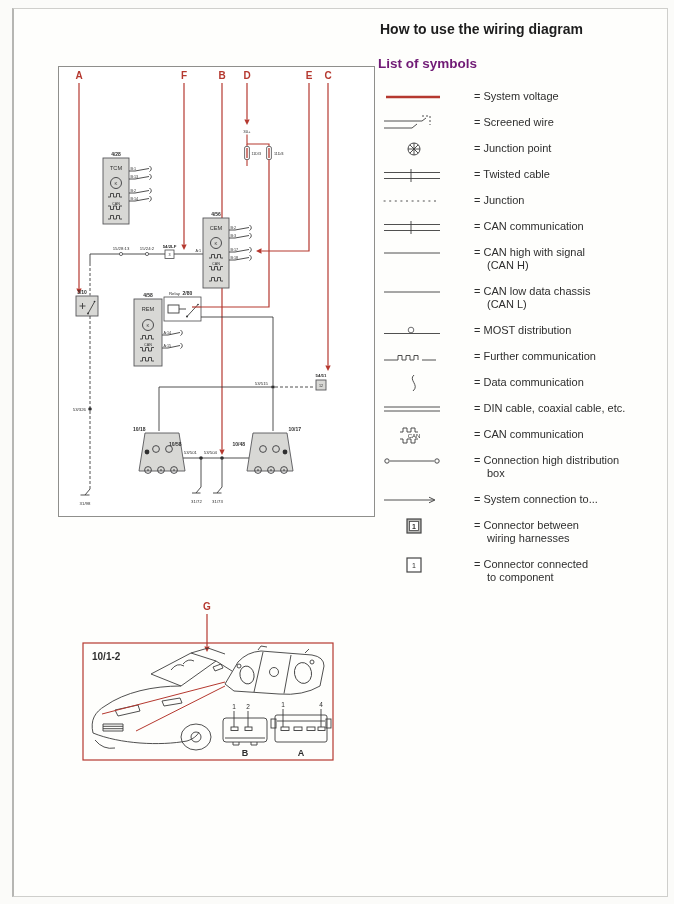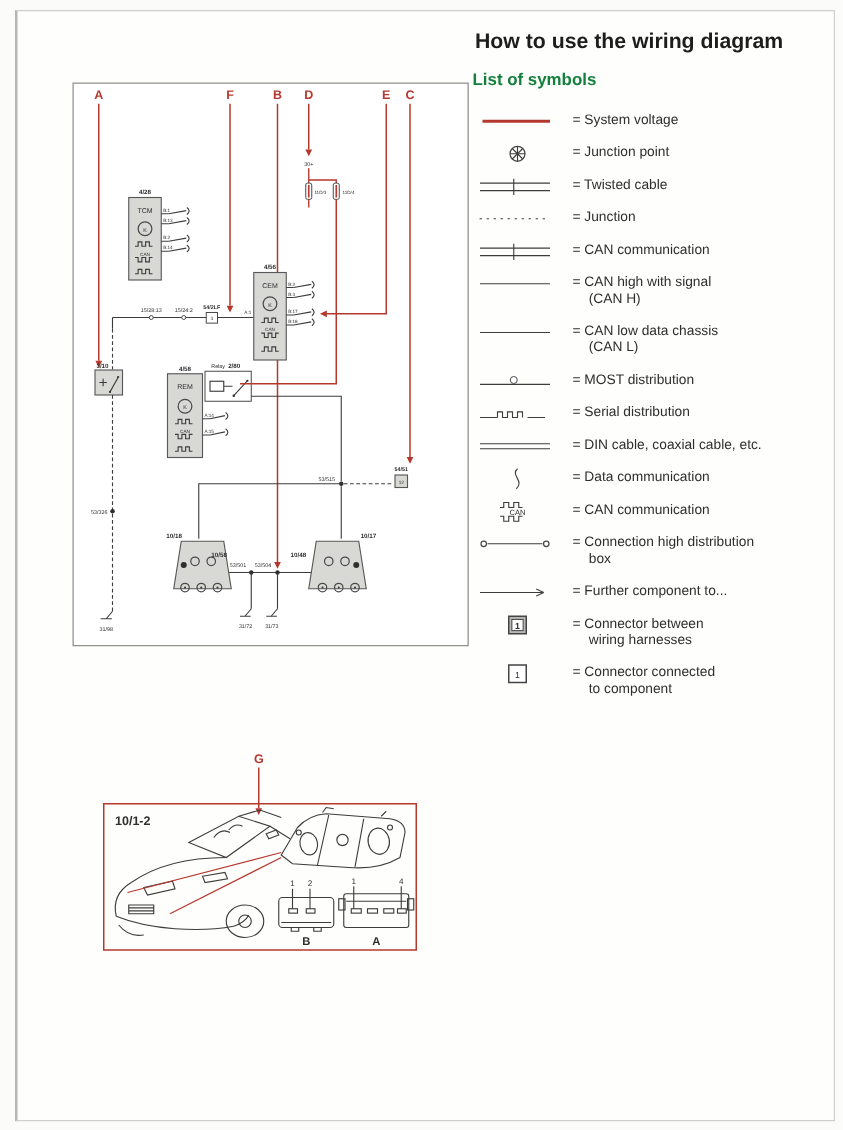--- a/index.html
+++ b/index.html
@@ -2,27 +2,27 @@
 <html style="--accent-red: #b5382f; --ink: #2e2e2e; --wire: #3c3c3c; --comp-fill: #d8d8d5;"><head>
 <meta charset="utf-8">
 <style>
   html,body{margin:0;padding:0;}
   body{
     width:674px;height:904px;position:relative;overflow:hidden;
     background:#fbfbf9;font-family:"Liberation Sans",sans-serif;color:var(--ink,#2e2e2e);
   }
   .page-border{position:absolute;left:12px;top:8px;width:653px;height:887px;
     border:1px solid #cfcfcc;border-left:2px solid #b6b6b3;background:#fefefc;}
-  .title{position:absolute;left:380px;top:12px;font-size:17px;font-weight:bold;color:#1d1d1d;text-align:right;}
+  .title{position:absolute;left:380px;top:12px;font-size:14px;font-weight:bold;color:#1d1d1d;text-align:right;}
   .legend{position:absolute;left:378px;top:56px;width:292px;}
-  .legend-title{font-size:13.5px;font-weight:bold;color:#15803d;margin:0 0 16px 0;}
+  .legend-title{font-size:13.5px;font-weight:bold;color:#701a75;margin:0 0 16px 0;}
   .lrow{display:flex;align-items:flex-start;min-height:26px;}
   .lrow.tall{min-height:39px;}
   .lsym{width:70px;flex:0 0 70px;}
-  .llbl{font-size:11px;line-height:13px;white-space:pre-line;padding-top:3px;margin-left:10px;
+  .llbl{font-size:11px;line-height:13px;white-space:pre-line;padding-top:3px;margin-left:26px;
         text-indent:-13px;padding-left:13px;color:var(--ink,#2e2e2e);}
   .wiring{position:absolute;left:58px;top:66px;width:315px;height:449px;
     border:1px solid #8f8f8c;background:#fff;}
   .carsec{position:absolute;left:75px;top:600px;width:265px;height:165px;}
   
   svg{display:block;}
   .ks{stroke:#4a4a4c;stroke-width:1;fill:none;}
   .ws{stroke:var(--wire,#3c3c3c);stroke-width:.9;fill:none;}
   .rs{stroke:var(--accent-red,#b5382f);fill:none;}
   .rf{fill:var(--accent-red,#b5382f);}
@@ -283,20 +283,32 @@
     <span class="lsym">
         <svg width="70" height="20" viewBox="0 0 70 20">
       <line class="rs" stroke-width="2.4" x1="8" y1="10" x2="62" y2="10"></line>
         </svg>
       </span>
     <span class="llbl">= System voltage</span>
   </div>
 
 
 
+  <div class="lrow">
+    <span class="lsym">
+        <svg width="70" height="20" viewBox="0 0 70 20">
+      <line class="ws" x1="6" y1="8" x2="44" y2="8"></line>
+          <line class="ws" x1="44" y1="8" x2="48" y2="5"></line>
+      <line class="ws" x1="6" y1="15" x2="34" y2="15"></line>
+          <line class="ws" x1="34" y1="15" x2="39" y2="11"></line>
+      <polyline class="ws" stroke-dasharray="2 2" points="44,3 52,3 52,12"></polyline>
+        </svg>
+      </span>
+    <span class="llbl">= Screened wire</span>
+  </div>
 
   <div class="lrow">
     <span class="lsym">
         <svg width="70" height="20" viewBox="0 0 70 20">
       <circle class="ks" cx="36" cy="10" r="6"></circle>
       <line class="ws" x1="31.8" y1="5.8" x2="40.2" y2="14.2"></line>
           <line class="ws" x1="31.8" y1="14.2" x2="40.2" y2="5.8"></line>
       <line class="ws" x1="36" y1="4" x2="36" y2="16"></line>
           <line class="ws" x1="30" y1="10" x2="42" y2="10"></line>
         </svg>
@@ -367,40 +379,40 @@
   </div>
 
   <div class="lrow">
     <span class="lsym">
         <svg width="70" height="20" viewBox="0 0 70 20">
       <line class="ws" x1="6" y1="13" x2="20" y2="13"></line>
       <path class="ws" d="M20,13 v-4.5 h4 v4.5 h4 v-4.5 h4 v4.5 h4 v-4.5 h4 v4.5"></path>
       <line class="ws" x1="44" y1="13" x2="58" y2="13"></line>
         </svg>
       </span>
-    <span class="llbl">= Serial distribution</span>
+    <span class="llbl">= Further communication</span>
+  </div>
+
+  <div class="lrow">
+    <span class="lsym">
+        <svg width="70" height="20" viewBox="0 0 70 20">
+      <path class="ws" stroke-width="1.2" d="M36,2 C30,7 42,12 35,18"></path>
+        </svg>
+      </span>
+    <span class="llbl">= Data communication</span>
   </div>
 
   <div class="lrow">
     <span class="lsym">
         <svg width="70" height="20" viewBox="0 0 70 20">
       <line class="ws" x1="6" y1="8" x2="62" y2="8"></line>
           <line class="ws" x1="6" y1="12" x2="62" y2="12"></line>
         </svg>
       </span>
     <span class="llbl">= DIN cable, coaxial cable, etc.</span>
-  </div>
-
-  <div class="lrow">
-    <span class="lsym">
-        <svg width="70" height="20" viewBox="0 0 70 20">
-      <path class="ws" stroke-width="1.2" d="M36,2 C30,7 42,12 35,18"></path>
-        </svg>
-      </span>
-    <span class="llbl">= Data communication</span>
   </div>
 
   <div class="lrow">
     <span class="lsym">
         <svg width="70" height="20" viewBox="0 0 70 20">
       <path class="ws" d="M22,7 h3 v-4 h4 v4 h4 v-4 h4 v4 h3"></path>
       <text class="mid" x="36" y="13" font-size="6">CAN</text>
       <path class="ws" d="M22,14 h3 v4 h4 v-4 h4 v4 h4 v-4 h3"></path>
         </svg>
       </span>
@@ -420,21 +432,21 @@
   </div>
 
   <div class="lrow">
     <span class="lsym">
         <svg width="70" height="20" viewBox="0 0 70 20">
       <line class="ws" x1="6" y1="10" x2="56" y2="10"></line>
       <line class="ws" x1="51" y1="7.2" x2="57" y2="10"></line>
           <line class="ws" x1="51" y1="12.8" x2="57" y2="10"></line>
         </svg>
       </span>
-    <span class="llbl">= Further component to...</span>
+    <span class="llbl">= System connection to...</span>
   </div>
 
   <div class="lrow tall">
     <span class="lsym">
         <svg width="70" height="20" viewBox="0 0 70 20">
       <rect x="29" y="3" width="14" height="14" fill="#b9b9b6" stroke="#444" stroke-width="1.2"></rect>
       <rect x="31.5" y="5.5" width="9" height="9" fill="#fff" stroke="#444" stroke-width="0.8"></rect>
       <text class="mid" x="36" y="13" font-size="7" font-weight="bold">1</text>
         </svg>
       </span>

